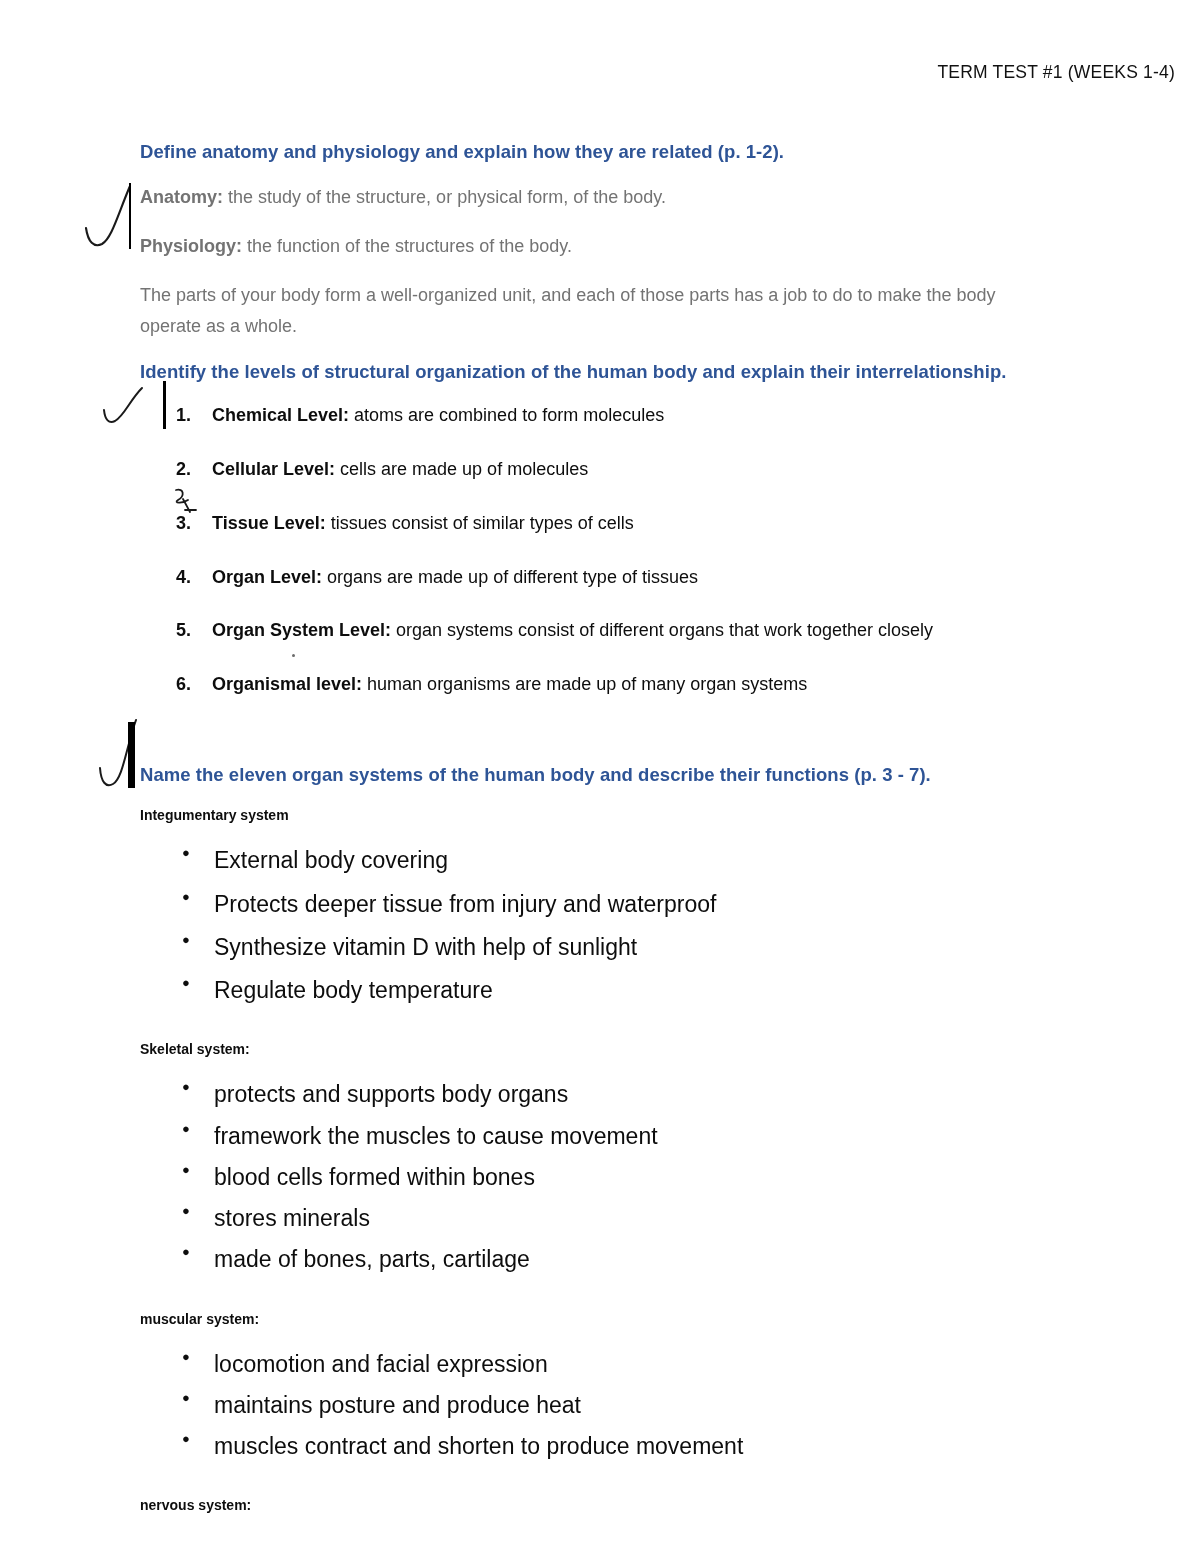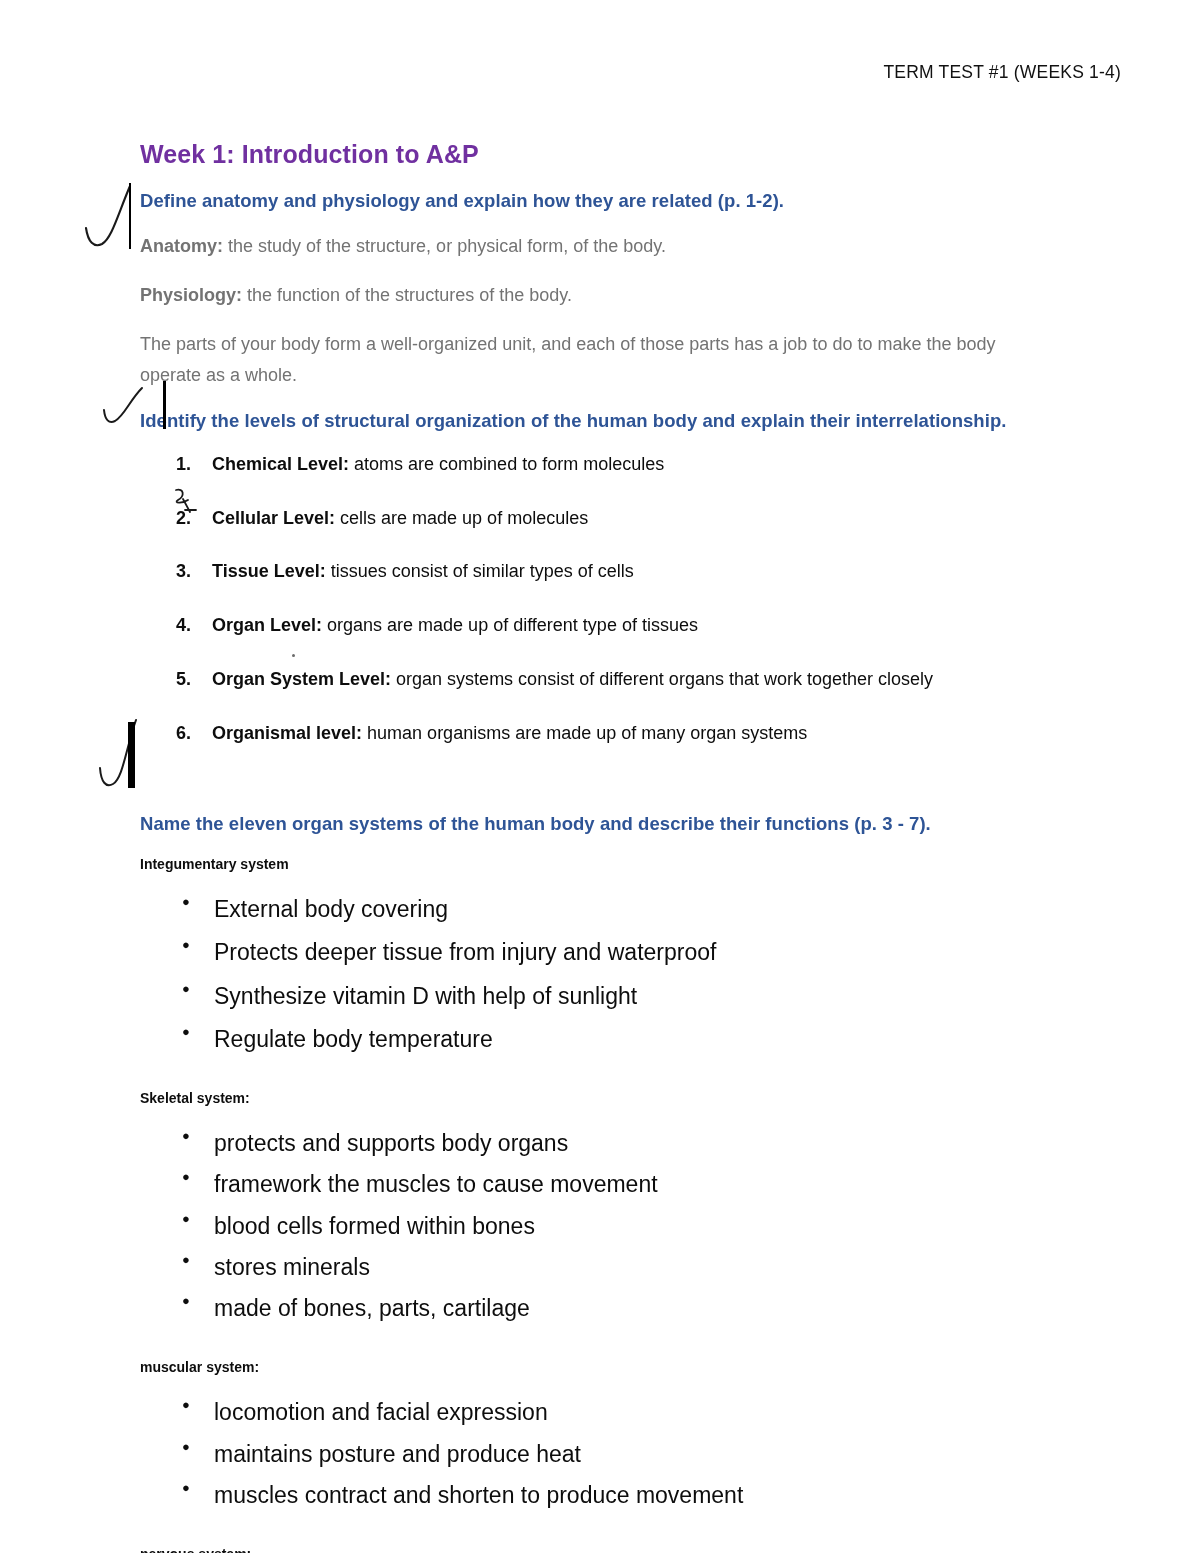--- a/index.html
+++ b/index.html
@@ -23,21 +23,21 @@
   
   .doc-header {
     position: absolute;
     top: 62px;
     right: 0;
     width: 1140px;
     text-align: right;
     font-size: 17.5px;
     letter-spacing: 0.2px;
     color: #111111;
-    padding-right: 79px;
+    padding-right: 25px;
     box-sizing: border-box;
   }
 
   
   .body-col {
     position: absolute;
     left: 140px;
     top: 140px;
     width: 900px;
   }
@@ -143,21 +143,20 @@
 </style>
 </head>
 <body>
 
 <div class="page">
 
   <div class="doc-header">TERM TEST #1 (WEEKS 1-4)</div>
 
   <div class="body-col">
 
-    <h1 class="h1">Week 1: Introduction to A&amp;P</h1>
 
     <h2 class="h2">Define anatomy and physiology and explain how they are related (p. 1-2).</h2>
 
     <p class="para">
       <b>Anatomy:</b><span> the study of the structure, or physical form, of the body.</span>
     </p>
 
     <p class="para">
       <b>Physiology:</b><span> the function of the structures of the body.</span>
     </p>

